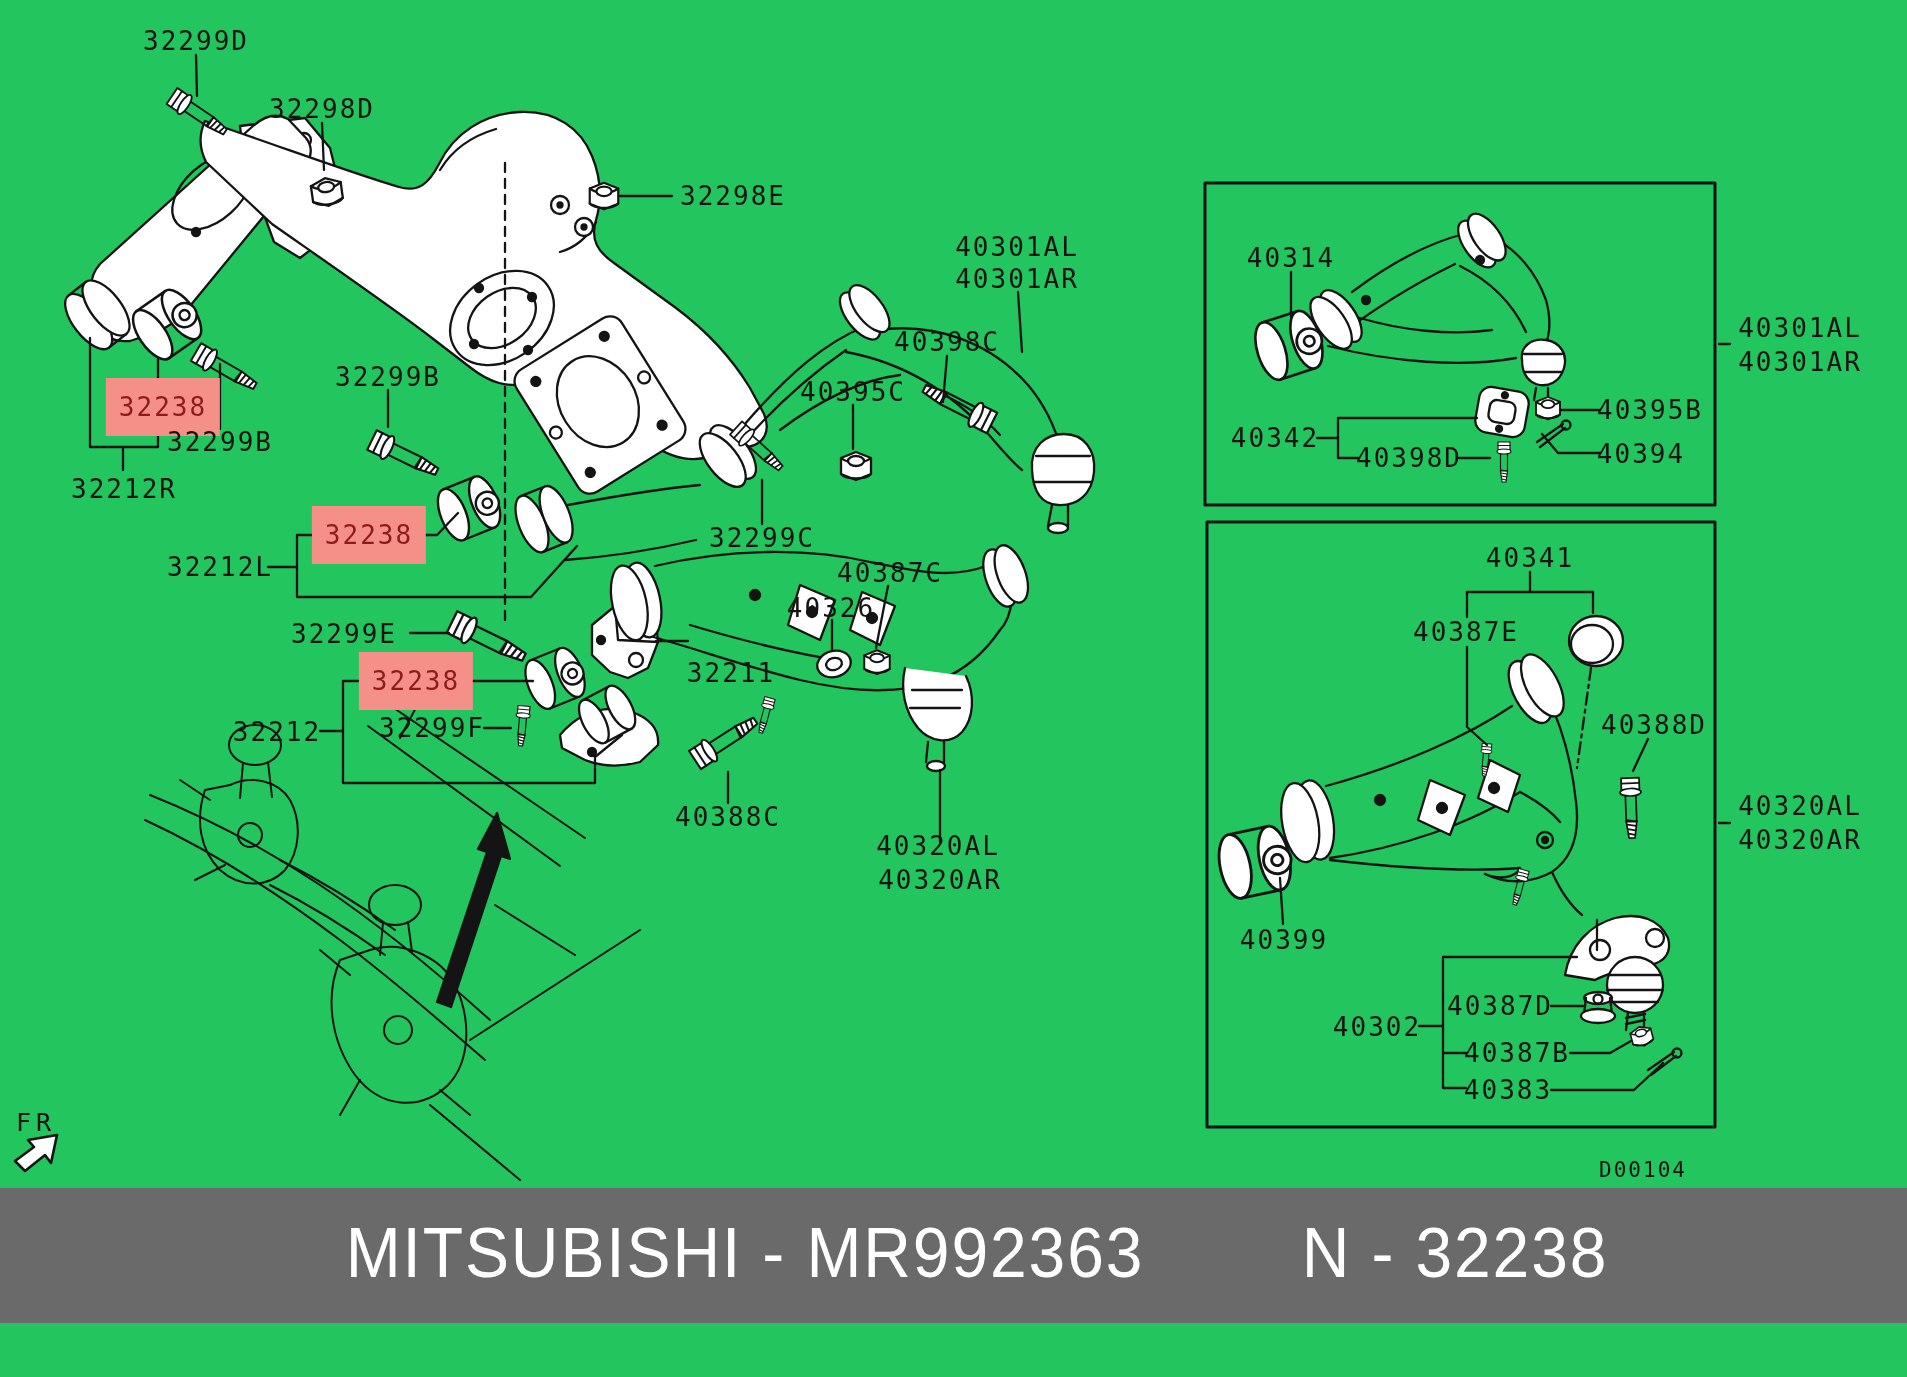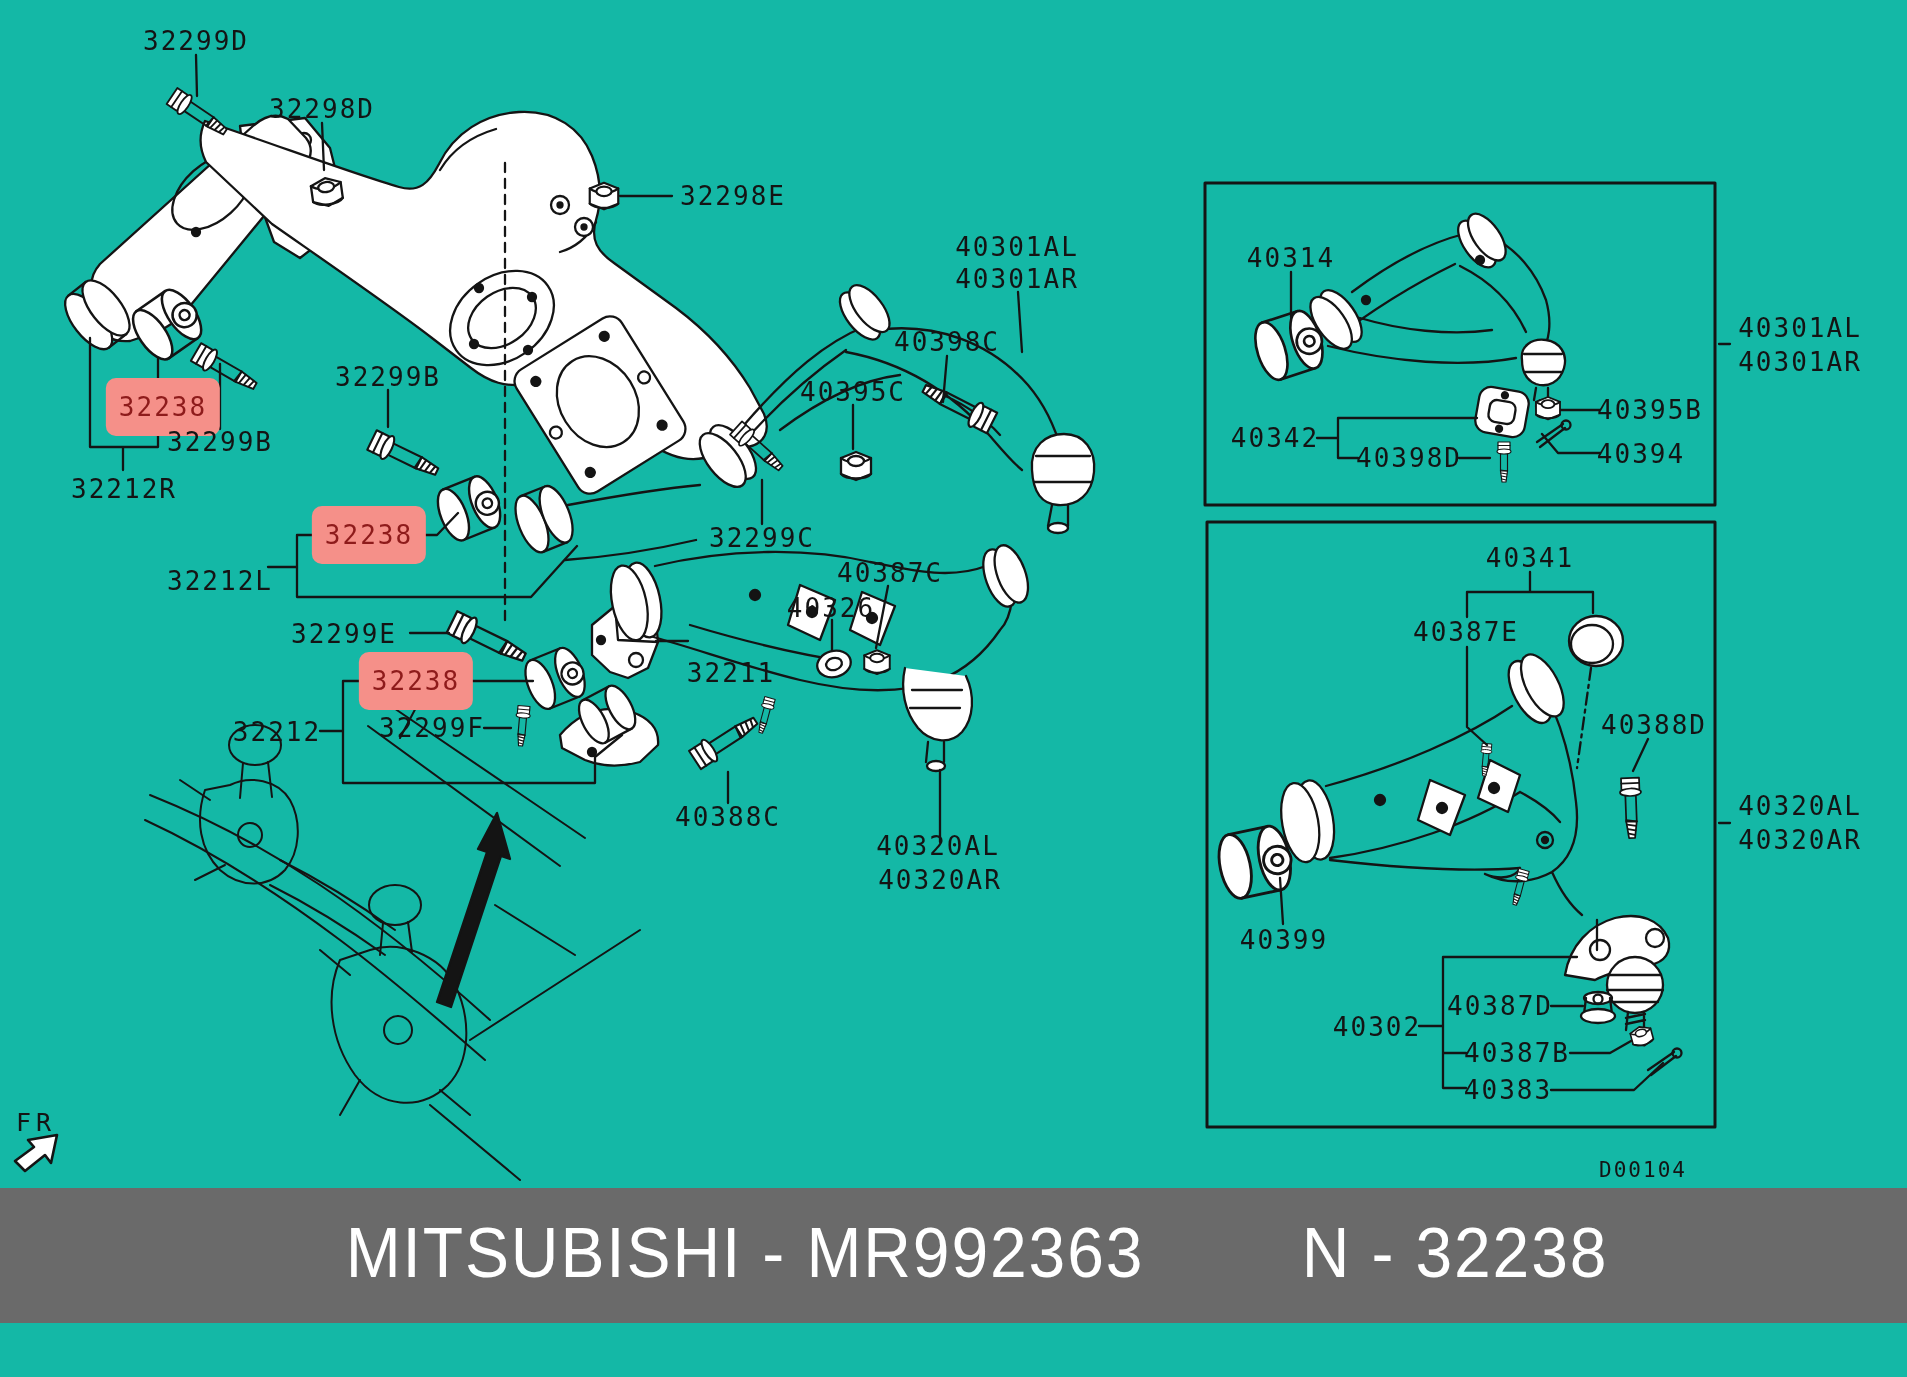--- a/index.html
+++ b/index.html
@@ -1,22 +1,22 @@
 <!DOCTYPE html>
 <html style="--hl-bg: #f59089; --hl-tx: #8e1b1b; --banner-bg: #6a6a6a; --banner-tx: #ffffff;"><head>
 <meta charset="utf-8">
 <style>
   html,body{margin:0;padding:0;background:#fff;}
-  #page{position:relative;width:1907px;height:1377px;background:#14b8a6;overflow:hidden;
+  #page{position:relative;width:1907px;height:1377px;background:#22c55e;overflow:hidden;
         font-family:"DejaVu Sans Mono","Liberation Mono",monospace;}
   #art{position:absolute;left:0;top:0;}
   .plabel{position:absolute;transform:translate(-50%,-50%);
           font:26px "DejaVu Sans Mono",monospace;letter-spacing:2px;color:#141414;
           white-space:nowrap;line-height:1;}
-  .plabel.hl{background:var(--hl-bg,#f59089);color:var(--hl-tx,#8e1b1b);padding:16px 13px;border-radius:10px;}
+  .plabel.hl{background:var(--hl-bg,#f59089);color:var(--hl-tx,#8e1b1b);padding:16px 13px;}
   .fr{position:absolute;transform:translate(-50%,-50%);font:25px "DejaVu Sans Mono",monospace;
       letter-spacing:5px;color:#141414;}
   .dcode{position:absolute;transform:translate(-50%,-50%);font:21px "DejaVu Sans Mono",monospace;
       letter-spacing:2px;color:#141414;}
   .banner{position:absolute;left:0;top:1188px;width:1907px;height:135px;background:var(--banner-bg,#6a6a6a);}
   .banner span{position:absolute;top:50%;transform:translate(-50%,-54%) scaleX(.93);
       font-family:"Liberation Sans",sans-serif;font-size:71px;color:var(--banner-tx,#fff);
       letter-spacing:2px;white-space:nowrap;}
 </style>
 </head>
@@ -301,21 +301,21 @@
 
 <div>
       <div class="plabel" style="left: 196px; top: 41px;">32299D</div>
       <div class="plabel" style="left: 322px; top: 109px;">32298D</div>
       <div class="plabel" style="left: 725px; top: 196px; margin-left: 8px;">32298E</div>
       <div class="plabel hl" style="left: 163px; top: 407px;">32238</div>
       <div class="plabel" style="left: 220px; top: 442px;">32299B</div>
       <div class="plabel" style="left: 124px; top: 489px;">32212R</div>
       <div class="plabel" style="left: 388px; top: 377px;">32299B</div>
       <div class="plabel hl" style="left: 369px; top: 535px;">32238</div>
-      <div class="plabel" style="left: 220px; top: 581px;">32212L</div>
+      <div class="plabel" style="left: 220px; top: 567px;">32212L</div>
       <div class="plabel" style="left: 344px; top: 634px;">32299E</div>
       <div class="plabel hl" style="left: 416px; top: 681px;">32238</div>
       <div class="plabel" style="left: 432px; top: 728px;">32299F</div>
       <div class="plabel" style="left: 277px; top: 732px;">32212</div>
       <div class="plabel" style="left: 731px; top: 644px; margin-top: 29px;">32211</div>
       <div class="plabel" style="left: 728px; top: 817px;">40388C</div>
       <div class="plabel" style="left: 853px; top: 392px;">40395C</div>
       <div class="plabel" style="left: 947px; top: 342px;">40398C</div>
       <div class="plabel" style="left: 1017px; top: 247px;">40301AL</div>
       <div class="plabel" style="left: 1017px; top: 279px;">40301AR</div>

